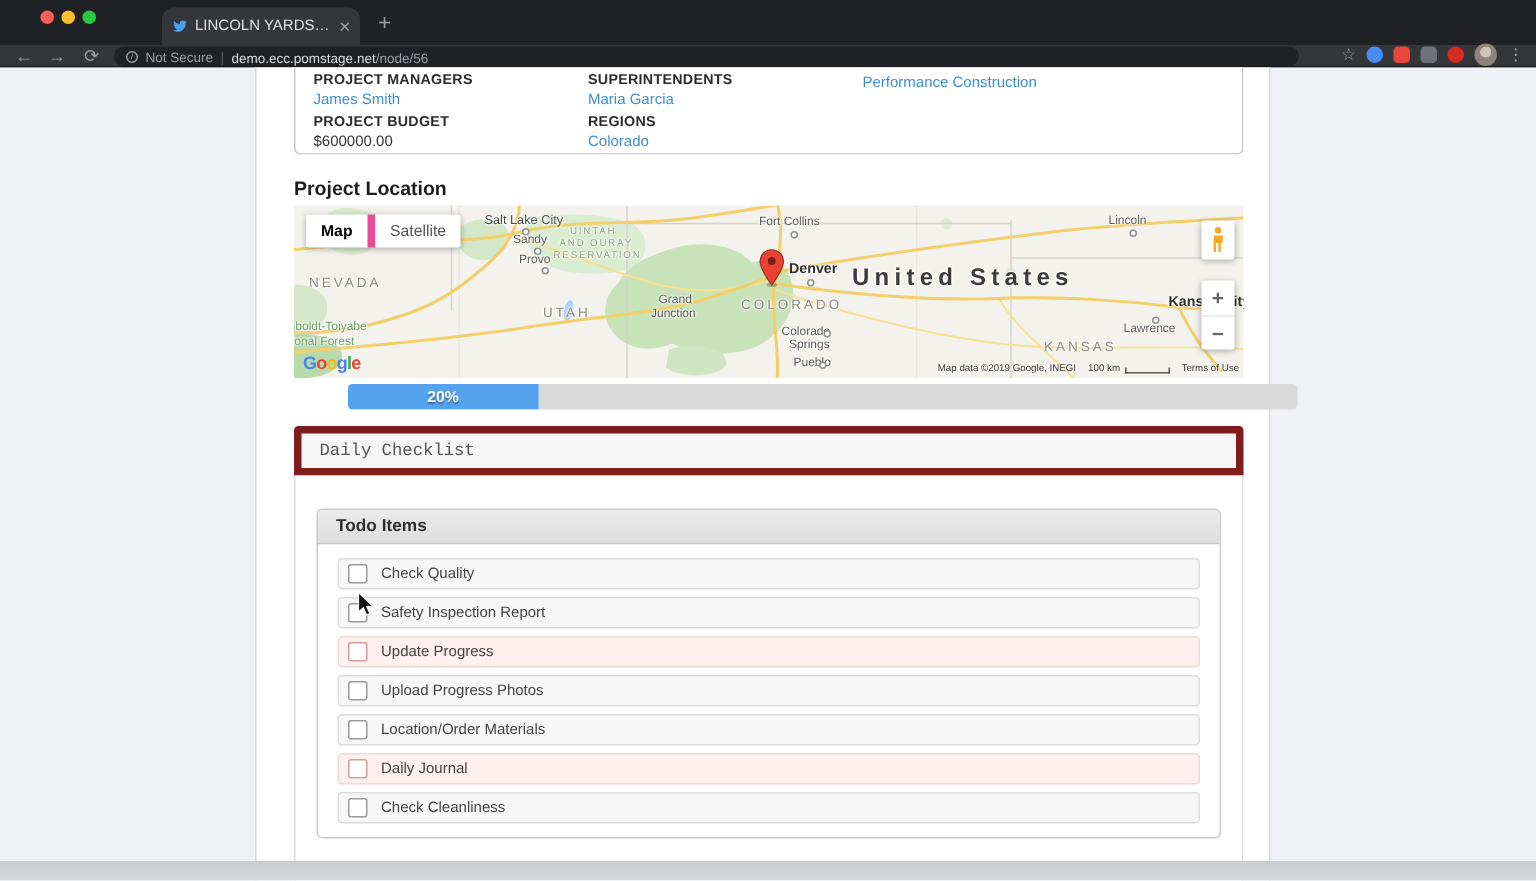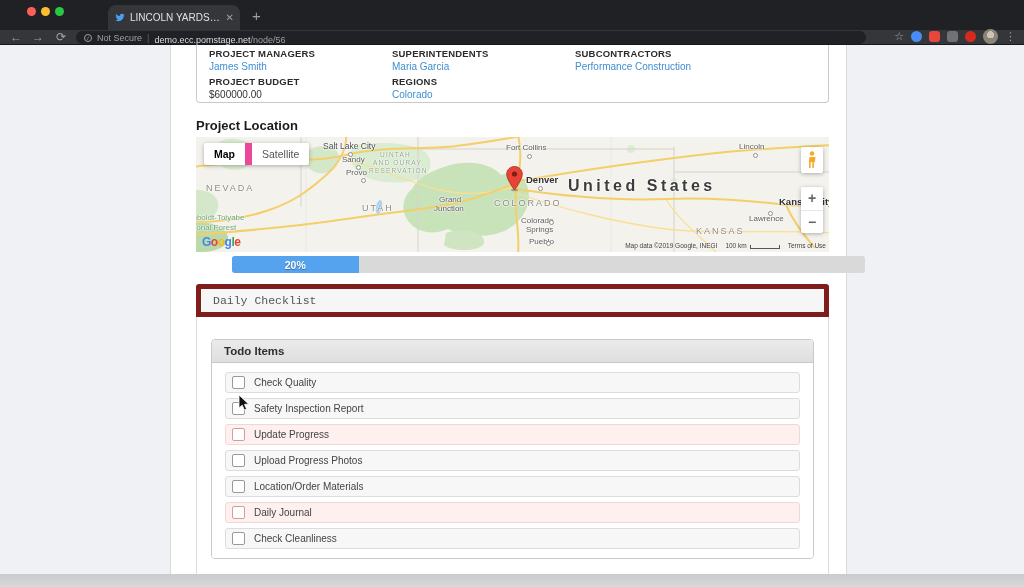--- a/index.html
+++ b/index.html
@@ -64,21 +64,21 @@
   .ml-city    { font-size:8.5px; color:#4a4a4a; }
   .ml-city-lg { font-size:9.5px; font-weight:bold; color:#2f2f2f; }
   .ml-state   { font-size:9px; color:#8e8a82; letter-spacing:2px; }
   .ml-country { font-size:16px; font-weight:bold; color:#3c3c3c; letter-spacing:3.5px; }
   .ml-reserve { font-size:6.5px; color:#94a58e; letter-spacing:1.2px; }
   .ml-forest  { font-size:8px; color:#6ea56e; }
   .ml-dot { width:5px; height:5px; background:#fff; border:1px solid #8f8f8f; border-radius:50%; }
   .map-type { position:absolute; left:8px; top:6px; display:flex; background:#fff; border-radius:2px;
               box-shadow:0 1px 4px rgba(0,0,0,.3); height:22px; }
   .map-type .mt-btn { padding:0 10px; font-size:10.5px; display:flex; align-items:center; }
-  .mt-map { font-weight:bold; color:#000; border-right:7px solid #ec4899; }
+  .mt-map { font-weight:bold; color:#000; border-right:5px solid #ec4899; }
   .mt-sat { color:#565656; }
   .pegman { position:absolute; right:6px; top:10px; width:22px; height:26px; background:#fff;
             border-radius:2px; box-shadow:0 1px 4px rgba(0,0,0,.3);
             display:flex; align-items:center; justify-content:center; }
   .zoomctl { position:absolute; right:6px; top:50px; width:22px; height:46px; background:#fff;
              border-radius:2px; box-shadow:0 1px 4px rgba(0,0,0,.3); display:flex;
              flex-direction:column; }
   .zoomctl .zbtn { flex:1; display:flex; align-items:center; justify-content:center;
                    font-size:14px; color:#666; font-weight:bold; }
   .zoomctl .zbtn:first-child { border-bottom:1px solid #e6e6e6; }
@@ -169,21 +169,20 @@
         <div class="details-card" id="details-grid">
             <div>
               <div class="fld-label">PROJECT MANAGERS</div>
               <div class="fld-value"><a href="#">James Smith</a></div>
             </div>
             <div>
               <div class="fld-label">SUPERINTENDENTS</div>
               <div class="fld-value"><a href="#">Maria Garcia</a></div>
             </div>
             <div>
-              <div class="fld-label">SUBCONTRACTORS</div>
               <div class="fld-value"><a href="#">Performance Construction</a></div>
             </div>
             <div>
               <div class="fld-label">PROJECT BUDGET</div>
               <div class="fld-value">$600000.00</div>
             </div>
             <div>
               <div class="fld-label">REGIONS</div>
               <div class="fld-value"><a href="#">Colorado</a></div>
             </div>

